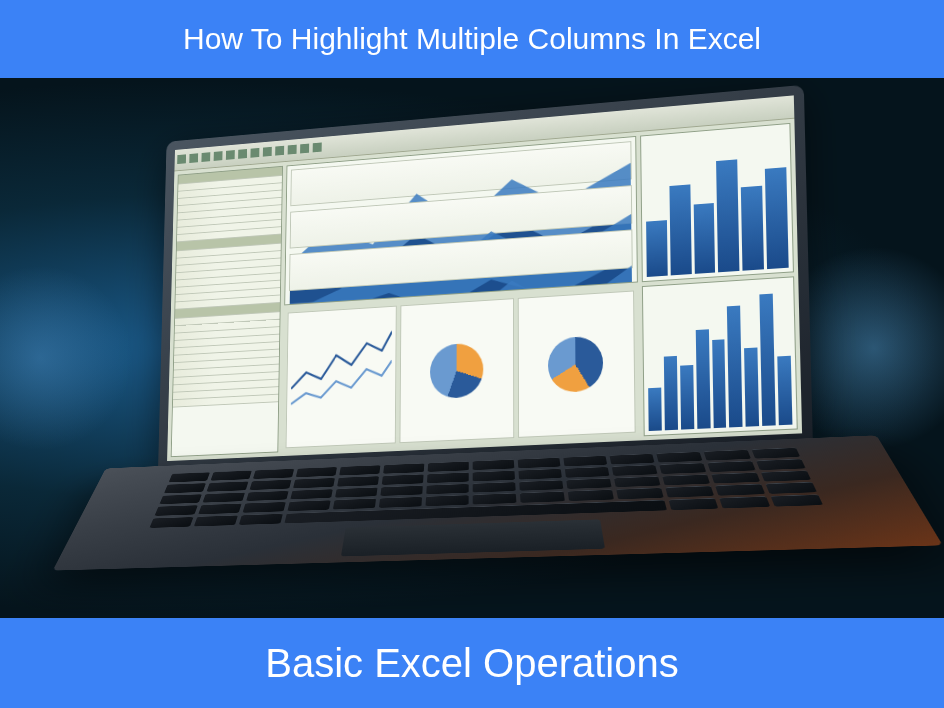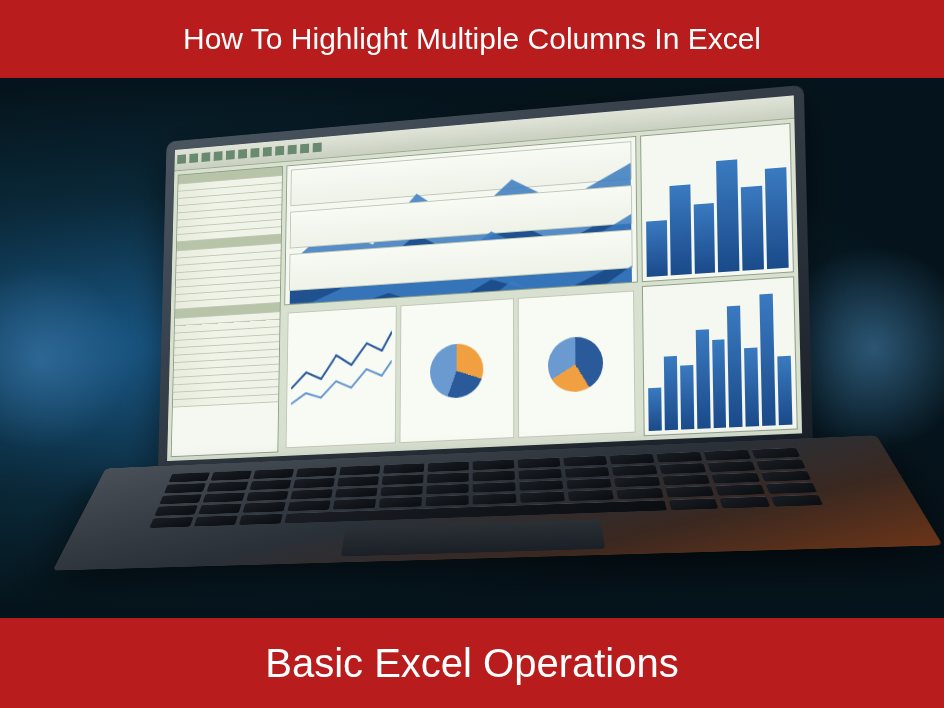--- a/index.html
+++ b/index.html
@@ -4,21 +4,21 @@
 <style>
   * { margin: 0; padding: 0; box-sizing: border-box; }
   body {
     width: 944px;
     height: 708px;
     font-family: -apple-system, BlinkMacSystemFont, "Segoe UI", Arial, sans-serif;
     background: #3a4a60;
     overflow: hidden;
   }
   .top-bar, .bottom-bar {
-    background: #b91c1c;
+    background: #3b82f6;
     color: #ffffff;
     text-align: center;
     display: flex;
     align-items: center;
     justify-content: center;
     width: 100%;
   }
   .top-bar {
     height: 78px;
     font-size: 30px;

